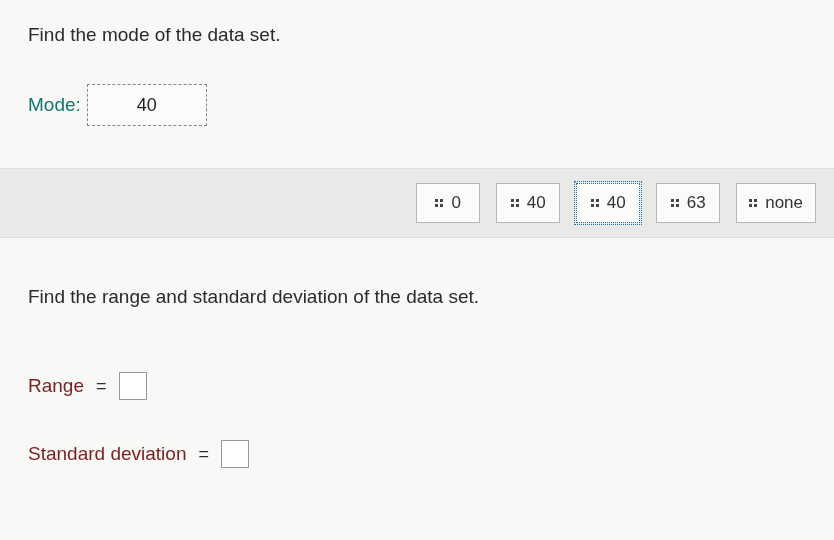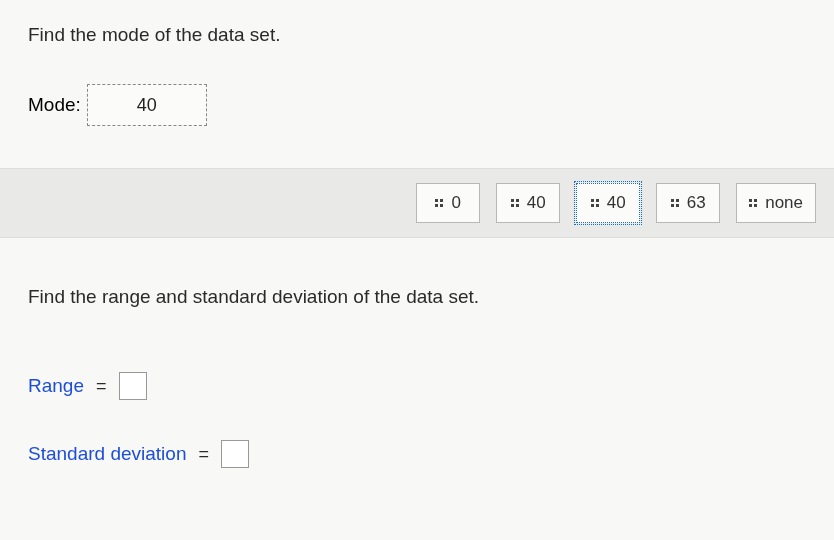--- a/index.html
+++ b/index.html
@@ -20,21 +20,21 @@
     font-size: 19px;
     color: #2a2a2a;
   }
   .mode-row {
     display: flex;
     align-items: center;
     margin-bottom: 42px;
   }
   .mode-label {
     font-size: 19px;
-    color: #000000;
+    color: #0f766e;
     margin-right: 6px;
   }
   .mode-dropzone {
     border: 1px dashed #888;
     width: 120px;
     height: 42px;
     display: flex;
     align-items: center;
     justify-content: center;
     font-size: 18px;
@@ -88,21 +88,21 @@
     color: #2a2a2a;
     margin-bottom: 64px;
   }
   .eq-row {
     display: flex;
     align-items: center;
     margin-bottom: 40px;
   }
   .eq-label {
     font-size: 19px;
-    color: #1d4ed8;
+    color: #7f1d1d;
     text-align: right;
   }
   .eq-eq {
     margin: 0 12px;
     font-size: 18px;
     color: #2a2a2a;
   }
   .eq-input {
     width: 28px;
     height: 28px;

